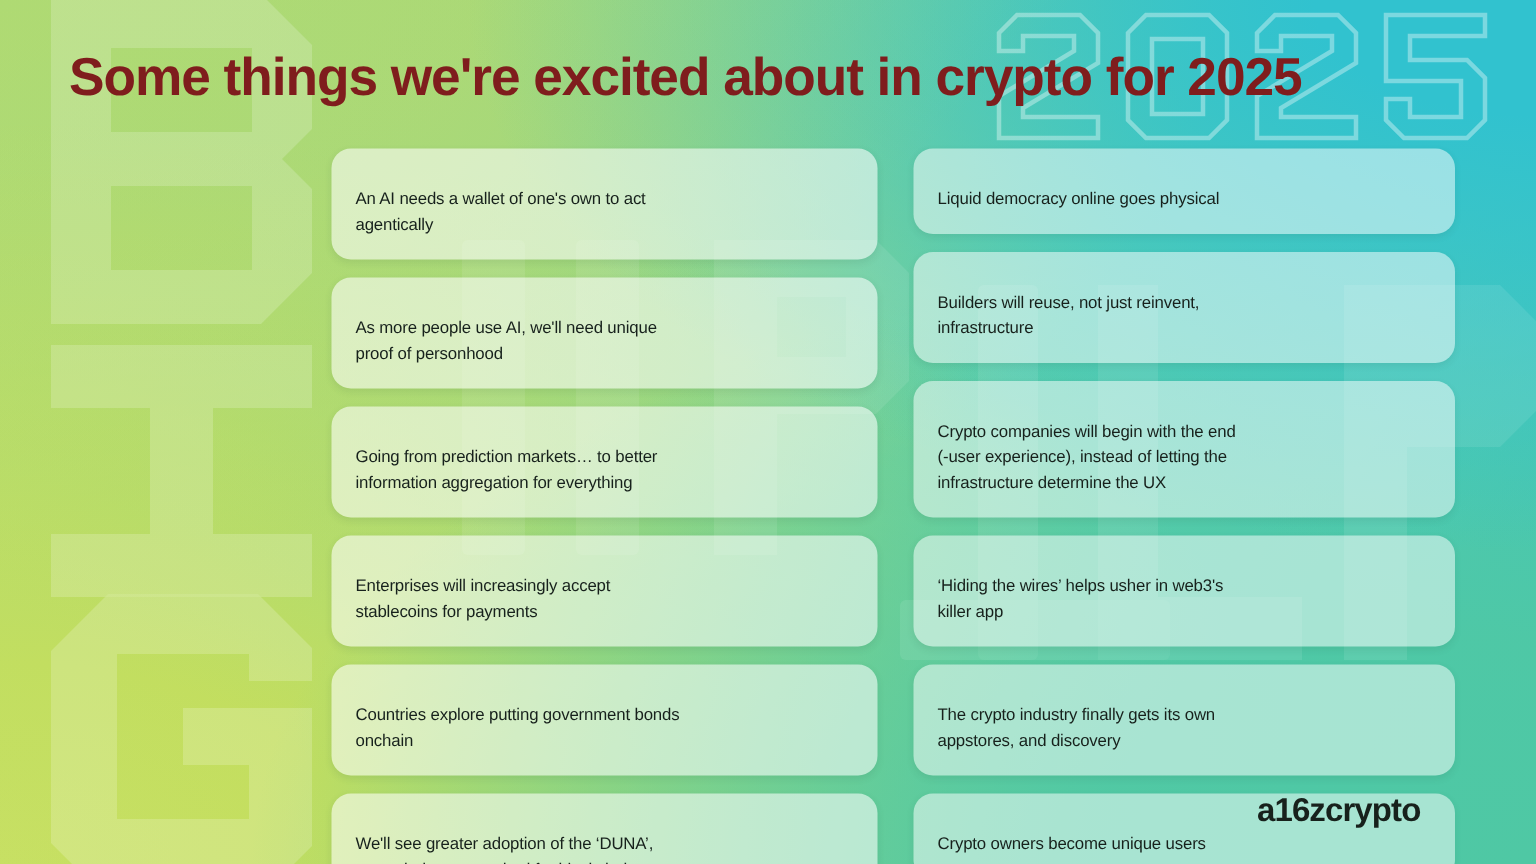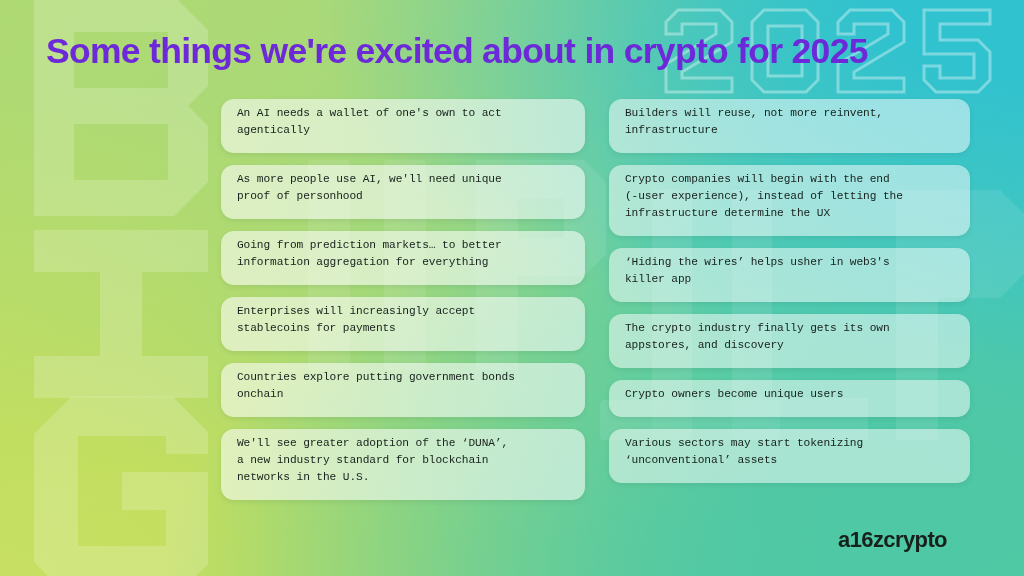--- a/index.html
+++ b/index.html
@@ -67,21 +67,21 @@
   
   .title {
     position: absolute;
     left: 46px; top: 32px;
     width: 940px;
     margin: 0;
     font-size: 35.5px;
     line-height: 1.12;
     font-weight: 700;
     letter-spacing: -0.7px;
-    color: #6d28d9;
+    color: #7f1d1d;
     white-space: nowrap;
   }
 
   
   .columns {
     position: absolute;
     left: 0; top: 99px;
     width: 1024px;
     display: flex;
     gap: 24px;
@@ -91,24 +91,24 @@
     display: flex;
     flex-direction: column;
   }
   .col-left  { width: 364px; gap: 12px; }
   .col-right { width: 361px; gap: 12px; }
 
   
   .card {
     position: relative;
     border-radius: 13px;
-    padding: 6px 16px 14px 16px;
+    padding: 26px 16px 14px 16px;
     background: rgba(255,255,255,0.56);
     box-shadow: 0 2px 5px rgba(40,80,60,0.10);
-    font-family: Liberation Mono, monospace;
+    font-family: Liberation Sans, sans-serif;
     font-size: 11.2px;
     line-height: 1.52;
     letter-spacing: -0.1px;
     color: #17211c;
     white-space: pre-line;
   }
   .col-right .card {
     background: rgba(255,255,255,0.50);
   }
 
@@ -187,21 +187,22 @@
       <div class="card">Enterprises will increasingly accept
 stablecoins for payments</div>
       <div class="card">Countries explore putting government bonds
 onchain</div>
       <div class="card">We'll see greater adoption of the ‘DUNA’,
 a new industry standard for blockchain
 networks in the U.S.</div>
     </div>
 
     <div class="col col-right">
-      <div class="card">Builders will reuse, not more reinvent,
+      <div class="card">Liquid democracy online goes physical</div>
+      <div class="card">Builders will reuse, not just reinvent,
 infrastructure</div>
       <div class="card">Crypto companies will begin with the end
 (-user experience), instead of letting the
 infrastructure determine the UX</div>
       <div class="card">‘Hiding the wires’ helps usher in web3's
 killer app</div>
       <div class="card">The crypto industry finally gets its own
 appstores, and discovery</div>
       <div class="card">Crypto owners become unique users</div>
       <div class="card">Various sectors may start tokenizing

